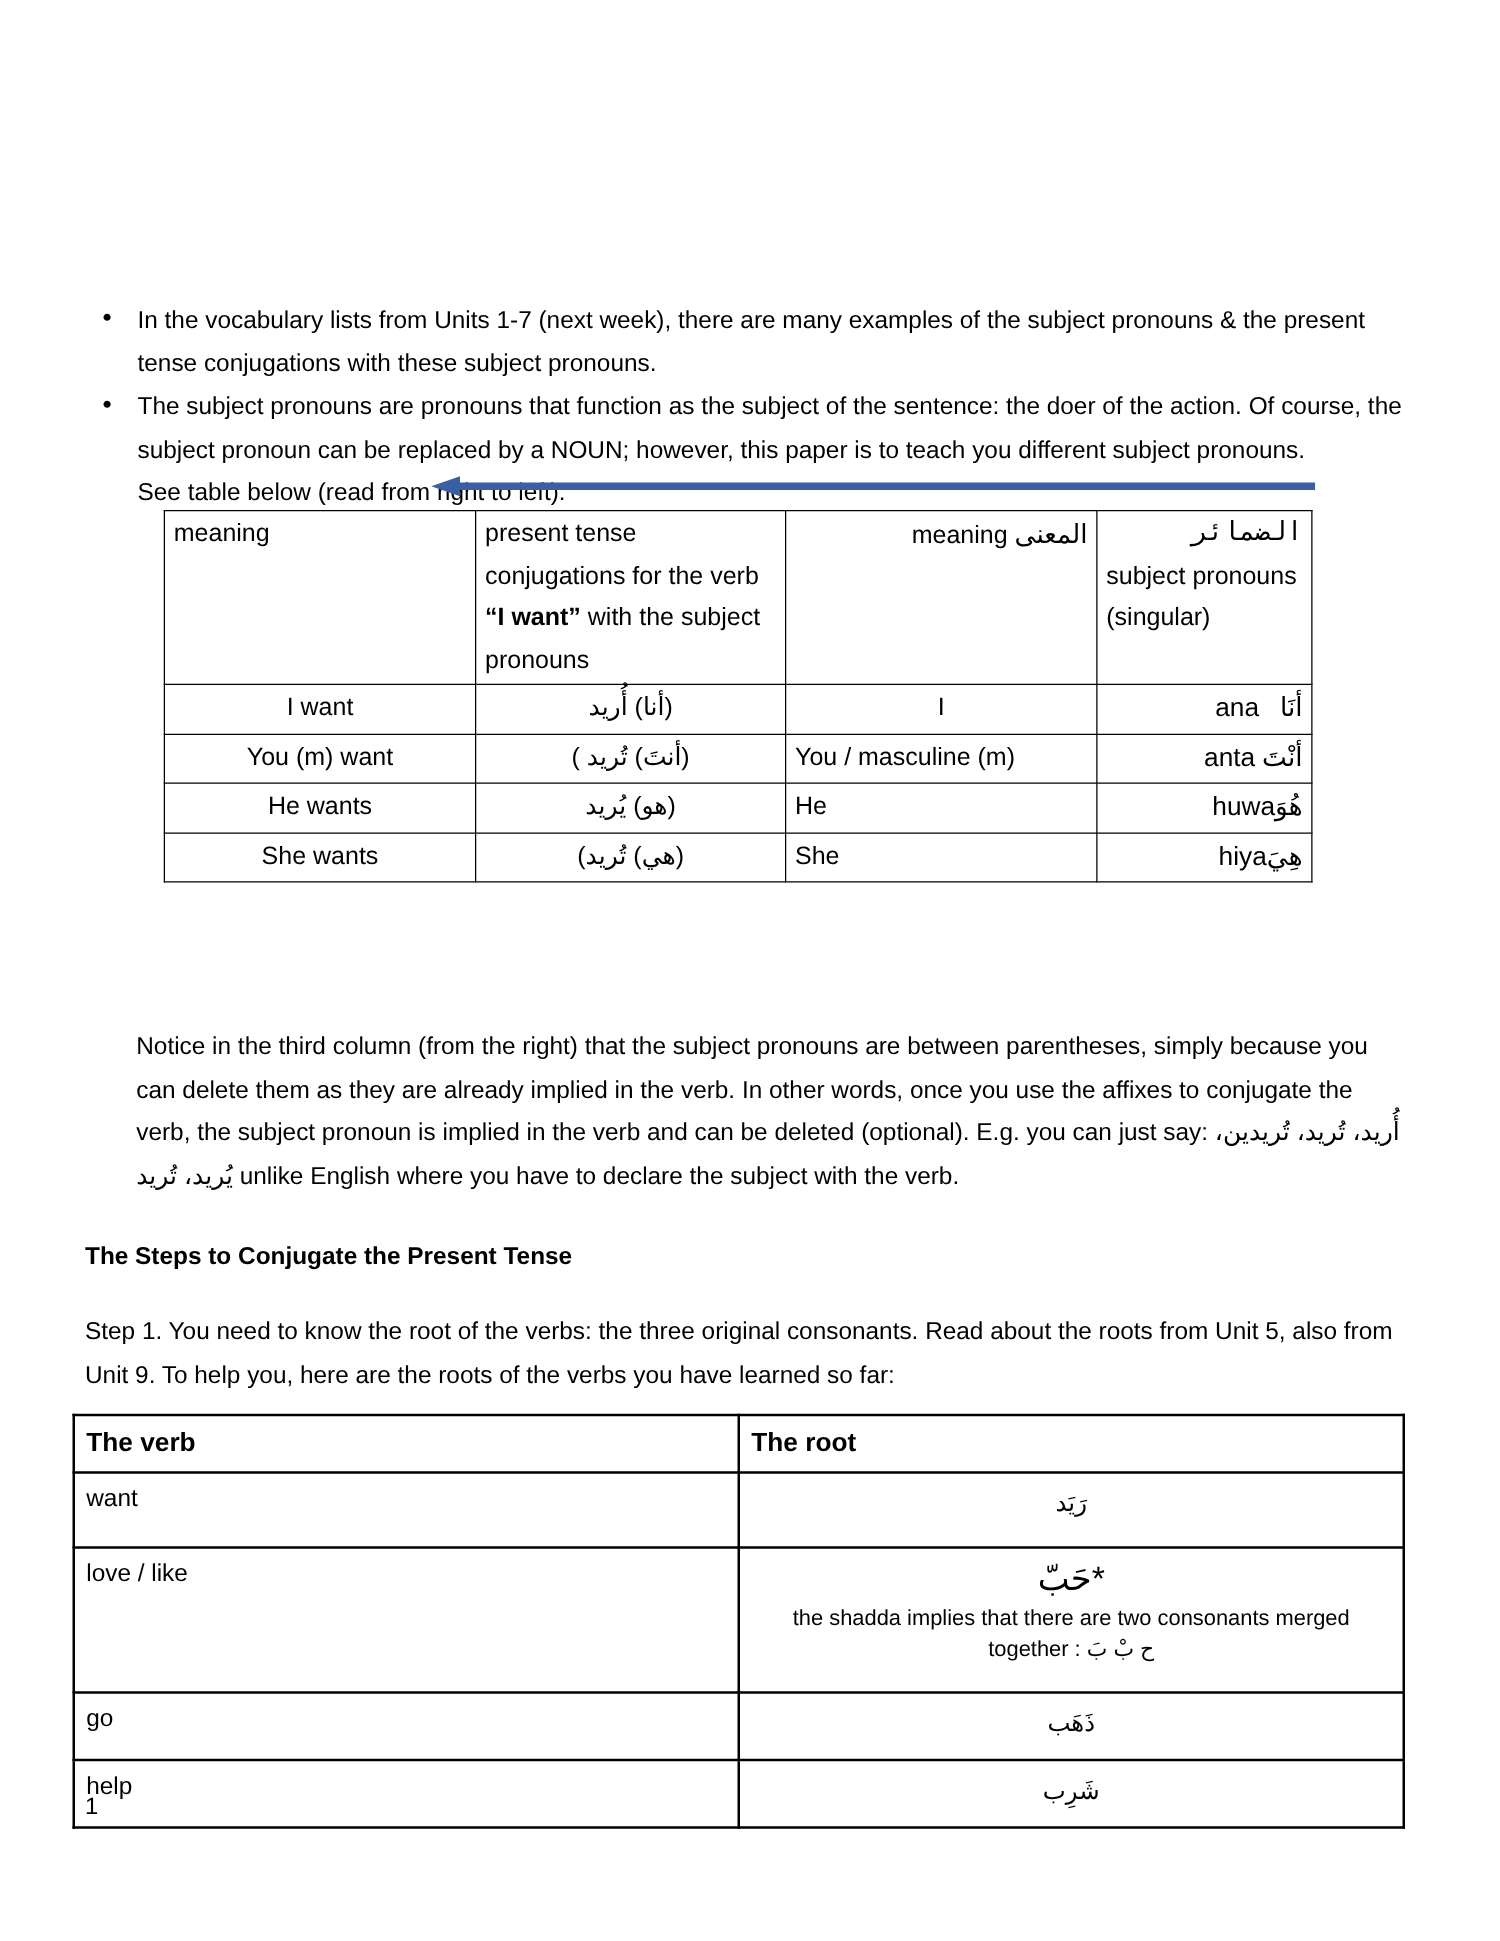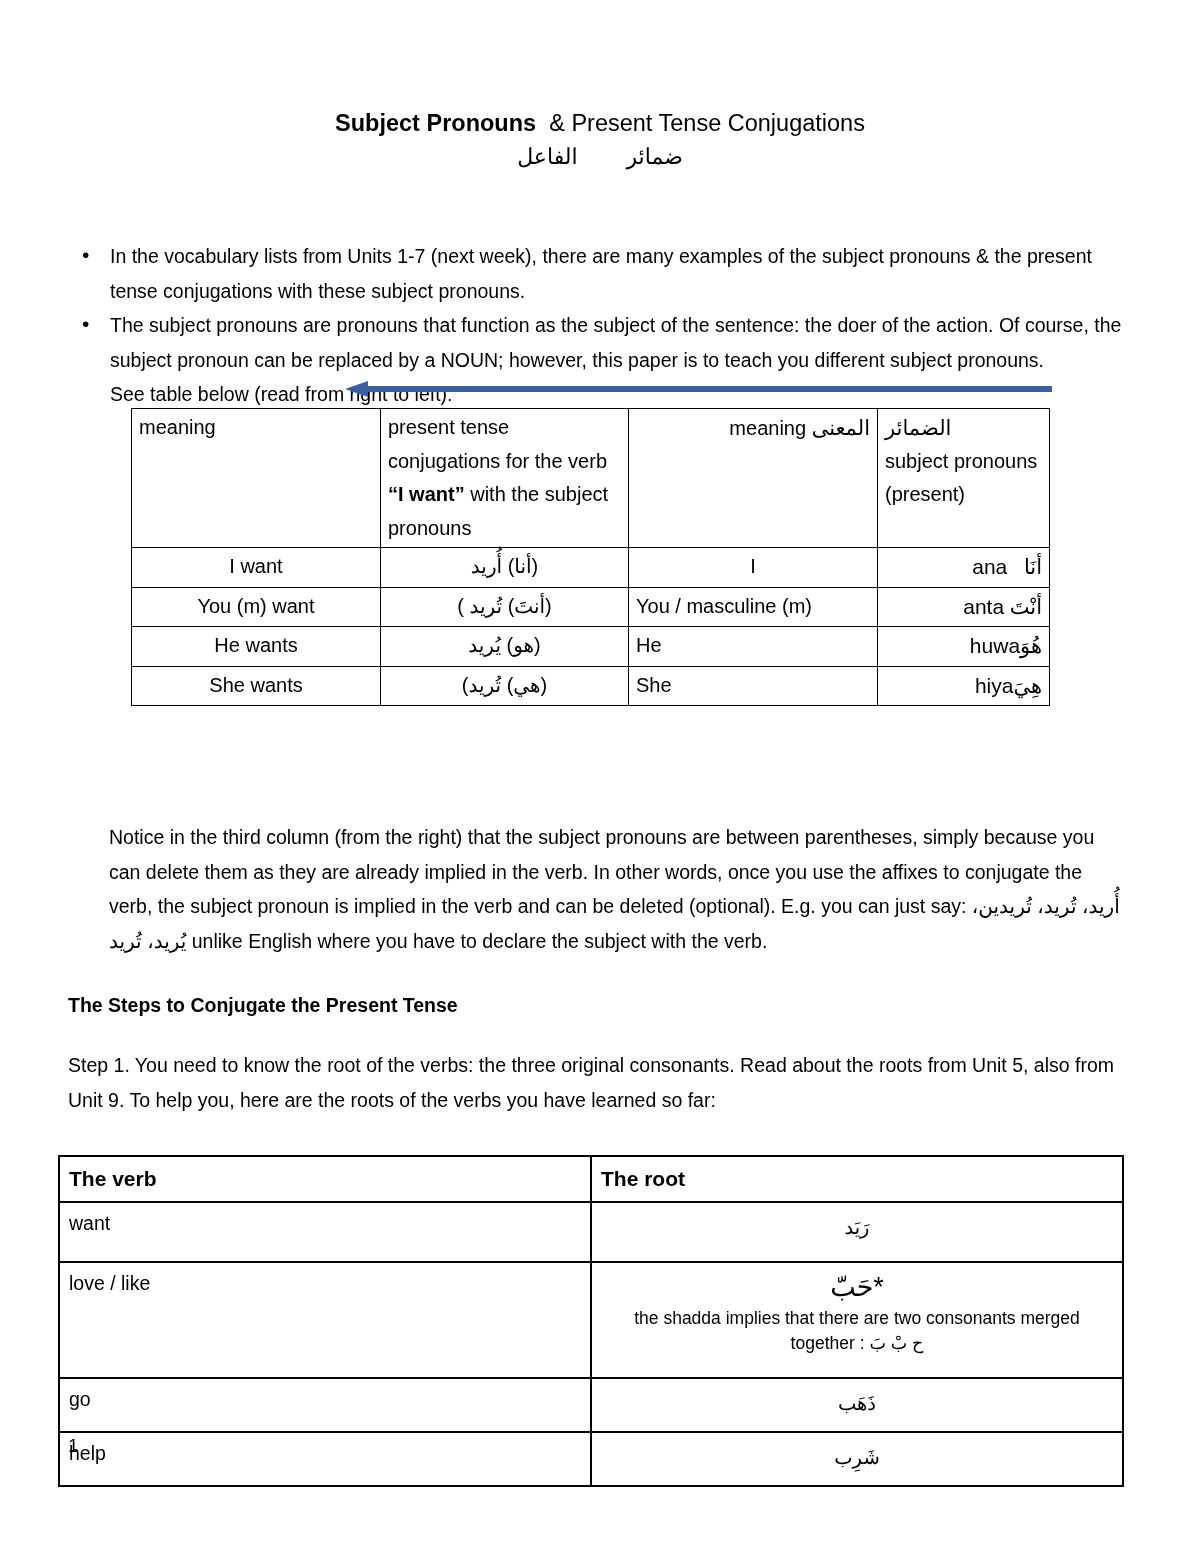--- a/index.html
+++ b/index.html
@@ -166,21 +166,21 @@
     top: 1048px;
     width: 1062px;
     font-size: 19.5px;
     line-height: 34.5px;
   }
 
   
   .verb-table {
     position: absolute;
     left: 58px;
-    top: 1155px;
+    top: 1131px;
     width: 1064px;
     border-collapse: collapse;
     table-layout: fixed;
   }
   .verb-table td {
     border: 2.2px solid #000000;
     padding: 5px 9px;
     font-size: 19.5px;
     vertical-align: top;
   }
@@ -213,24 +213,20 @@
     top: 1434px;
     font-size: 19px;
     line-height: 24px;
   }
 </style>
 </head>
 <body>
 
 <div id="page">
 
-  <div class="title-block">
-    <div class="title-line"><span class="title-bold">Subject Pronouns</span><span>  &amp; Present Tense Conjugations</span></div>
-    <div class="title-ar">ضمائر        الفاعل</div>
-  </div>
 
   <div class="bullets">
     <ul class="bullet-list">
       <li><span>In the vocabulary lists from Units 1-7 (next week), there are many examples of the subject pronouns &amp; the present tense conjugations with these subject pronouns.</span></li>
       <li><span>The subject pronouns are pronouns that function as the subject of the sentence: the doer of the action. Of course, the subject pronoun can be replaced by a NOUN; however, this paper is to teach you different subject pronouns.</span><span class="subline">See table below (read from right to left):</span></li>
     </ul>
   </div>
 
   <div class="arrow-wrap">
     <div class="arrow-head"></div>
@@ -242,21 +238,21 @@
       <col class="col-a">
         <col class="col-b">
         <col class="col-c">
         <col class="col-d">
     </colgroup>
     <tbody>
       <tr>
         <td class="hdr-cell c-left">meaning</td>
         <td class="hdr-cell c-left"><span>present tense conjugations for the verb </span><span class="bold-inline">“I want”</span><span> with the subject pronouns</span></td>
         <td class="hdr-cell hdr-mix"><span class="ar">المعنى</span> <span class="en">meaning</span></td>
-        <td class="hdr-cell c-left"><span class="ar" style="display:block;direction:rtl;">الضمائر</span><span>subject pronouns (present)</span></td>
+        <td class="hdr-cell c-left"><span class="ar" style="display:block;direction:rtl;text-align:right;font-family:Liberation Mono, monospace;">الضمائر</span><span>subject pronouns (singular)</span></td>
       </tr>
 
       <tr>
         <td class="row-cell c-center">I want</td>
         <td class="row-cell c-rtl-center">(أنا) أُريد</td>
         <td class="row-cell c-center">I</td>
         <td class="row-cell c-right"><span class="ar">أنَا</span>&nbsp;&nbsp;&nbsp;<span class="translit">ana</span></td>
       </tr>
 
       <tr>

